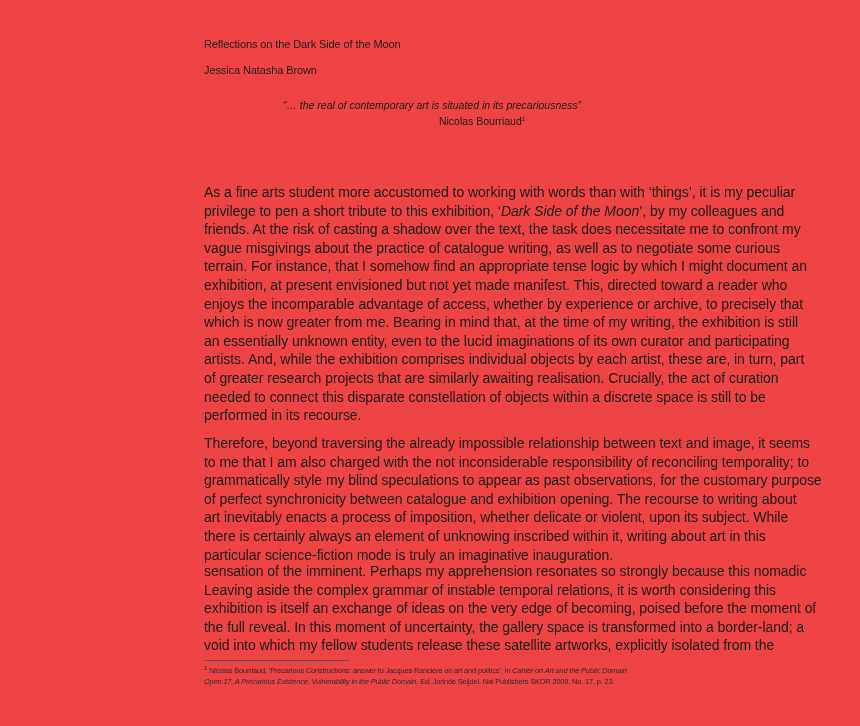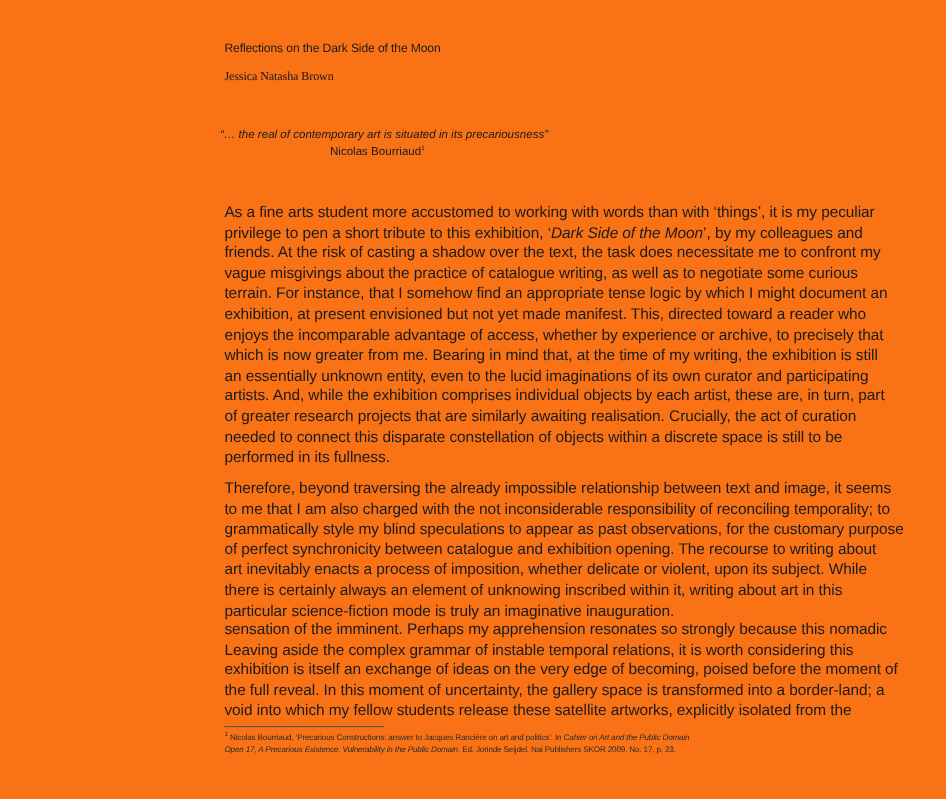--- a/index.html
+++ b/index.html
@@ -12,40 +12,39 @@
     height: 726px;
     position: relative;
     overflow: hidden;
     font-family: "Liberation Sans", "DejaVu Sans", sans-serif;
     color: #1a1a1a;
   }
   .page {
     position: absolute;
     left: 0; top: 0;
     width: 860px; height: 726px;
-    background: #f97316;
+    background: #ef4444;
   }
   .doc-title {
     position: absolute;
     left: 204px; top: 38px;
     font-size: 11px;
     letter-spacing: -0.1px;
   }
   .doc-author {
     position: absolute;
     left: 204px; top: 64px;
     font-size: 11px;
     letter-spacing: -0.1px;
-    font-family: Liberation Serif, serif;
   }
   .epigraph {
     position: absolute;
     left: 200px; width: 464px;
-    top: 114px;
-    text-align: left;
+    top: 97px;
+    text-align: center;
     font-size: 10.5px;
   }
   .epigraph-quote {
     font-style: italic;
     display: block;
     height: 16px;
     line-height: 16px;
   }
   .epigraph-attribution {
     display: block;
@@ -119,21 +118,21 @@
     <span class="line">friends. At the risk of casting a shadow over the text, the task does necessitate me to confront my</span>
     <span class="line">vague misgivings about the practice of catalogue writing, as well as to negotiate some curious</span>
     <span class="line">terrain. For instance, that I somehow find an appropriate tense logic by which I might document an</span>
     <span class="line">exhibition, at present envisioned but not yet made manifest. This, directed toward a reader who</span>
     <span class="line">enjoys the incomparable advantage of access, whether by experience or archive, to precisely that</span>
     <span class="line">which is now greater from me. Bearing in mind that, at the time of my writing, the exhibition is still</span>
     <span class="line">an essentially unknown entity, even to the lucid imaginations of its own curator and participating</span>
     <span class="line">artists. And, while the exhibition comprises individual objects by each artist, these are, in turn, part</span>
     <span class="line">of greater research projects that are similarly awaiting realisation. Crucially, the act of curation</span>
     <span class="line">needed to connect this disparate constellation of objects within a discrete space is still to be</span>
-    <span class="line last">performed in its fullness.</span>
+    <span class="line last">performed in its recourse.</span>
   </div>
 
   <div class="para" id="para-2">
     <span class="line">Therefore, beyond traversing the already impossible relationship between text and image, it seems</span>
     <span class="line">to me that I am also charged with the not inconsiderable responsibility of reconciling temporality; to</span>
     <span class="line">grammatically style my blind speculations to appear as past observations, for the customary purpose</span>
     <span class="line">of perfect synchronicity between catalogue and exhibition opening. The recourse to writing about</span>
     <span class="line">art inevitably enacts a process of imposition, whether delicate or violent, upon its subject. While</span>
     <span class="line">there is certainly always an element of unknowing inscribed within it, writing about art in this</span>
     <span class="line last">particular science-fiction mode is truly an imaginative inauguration.</span>

